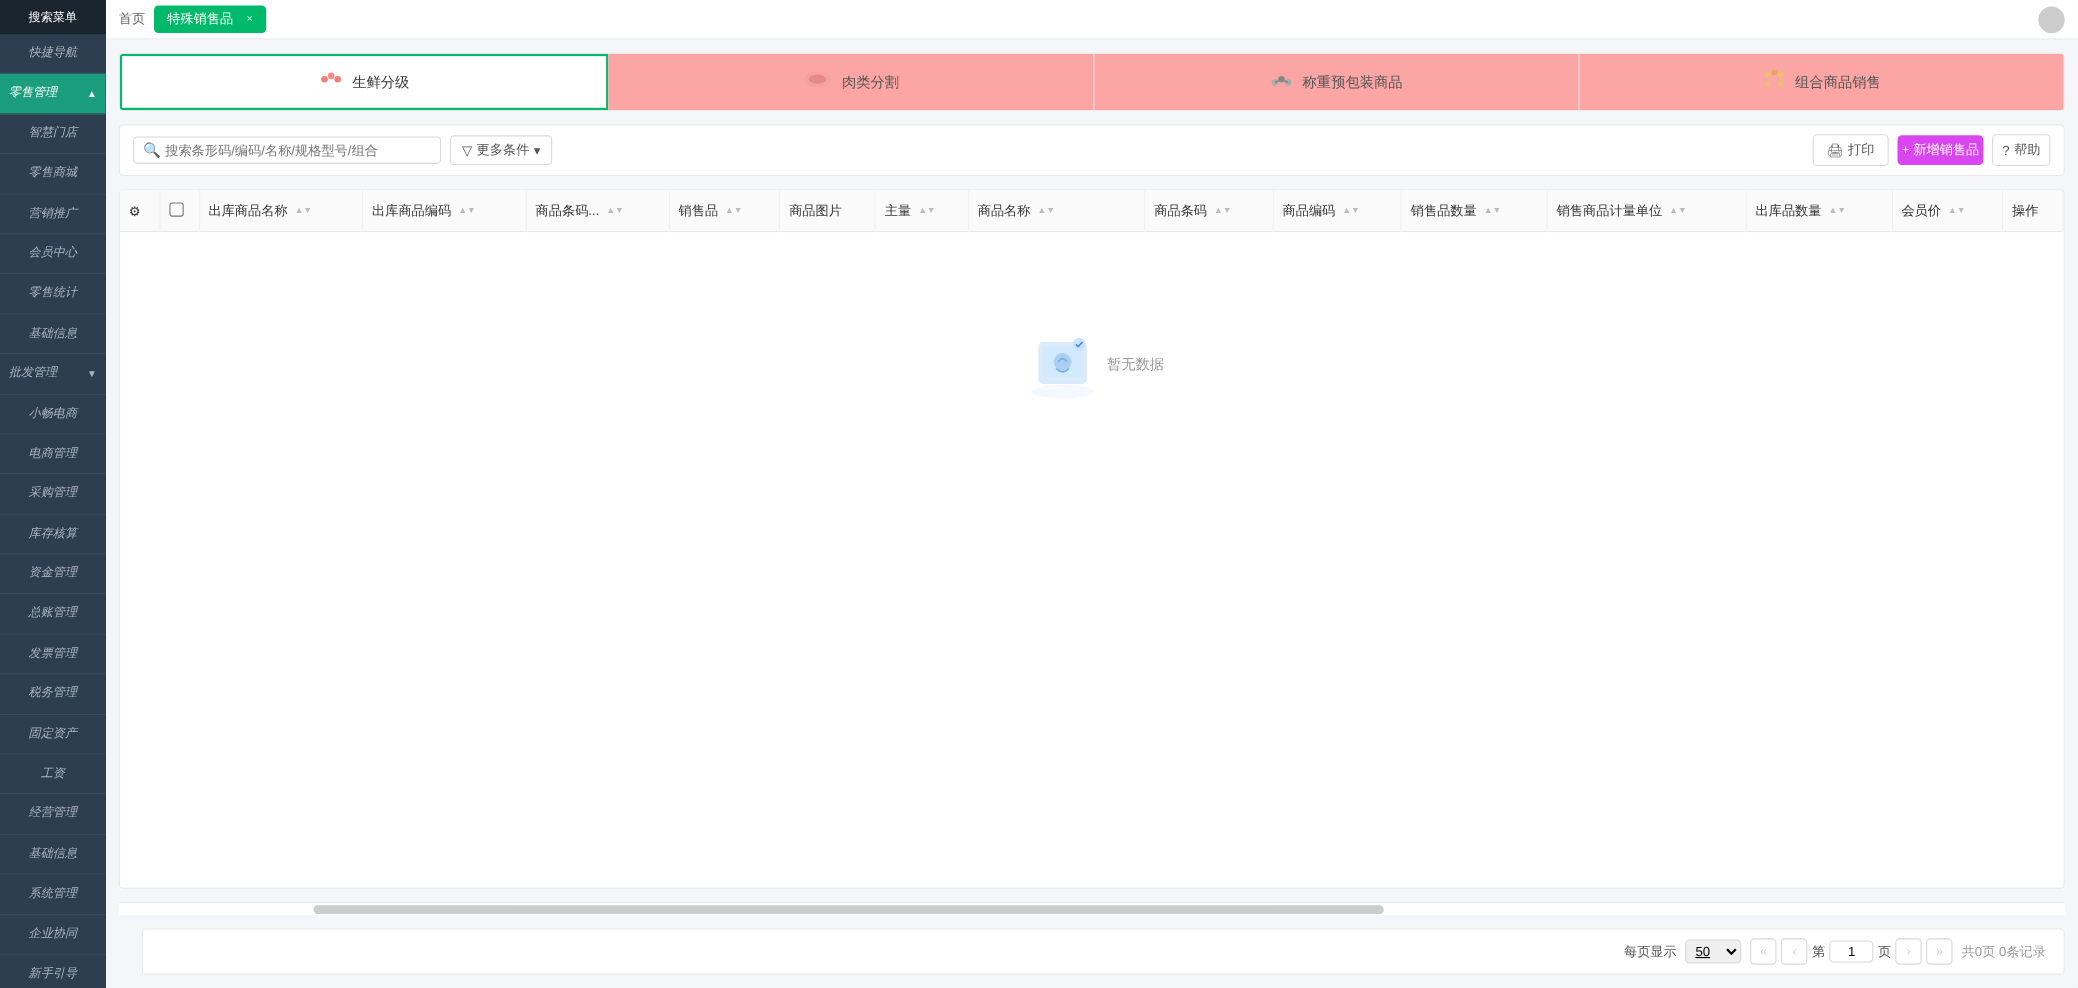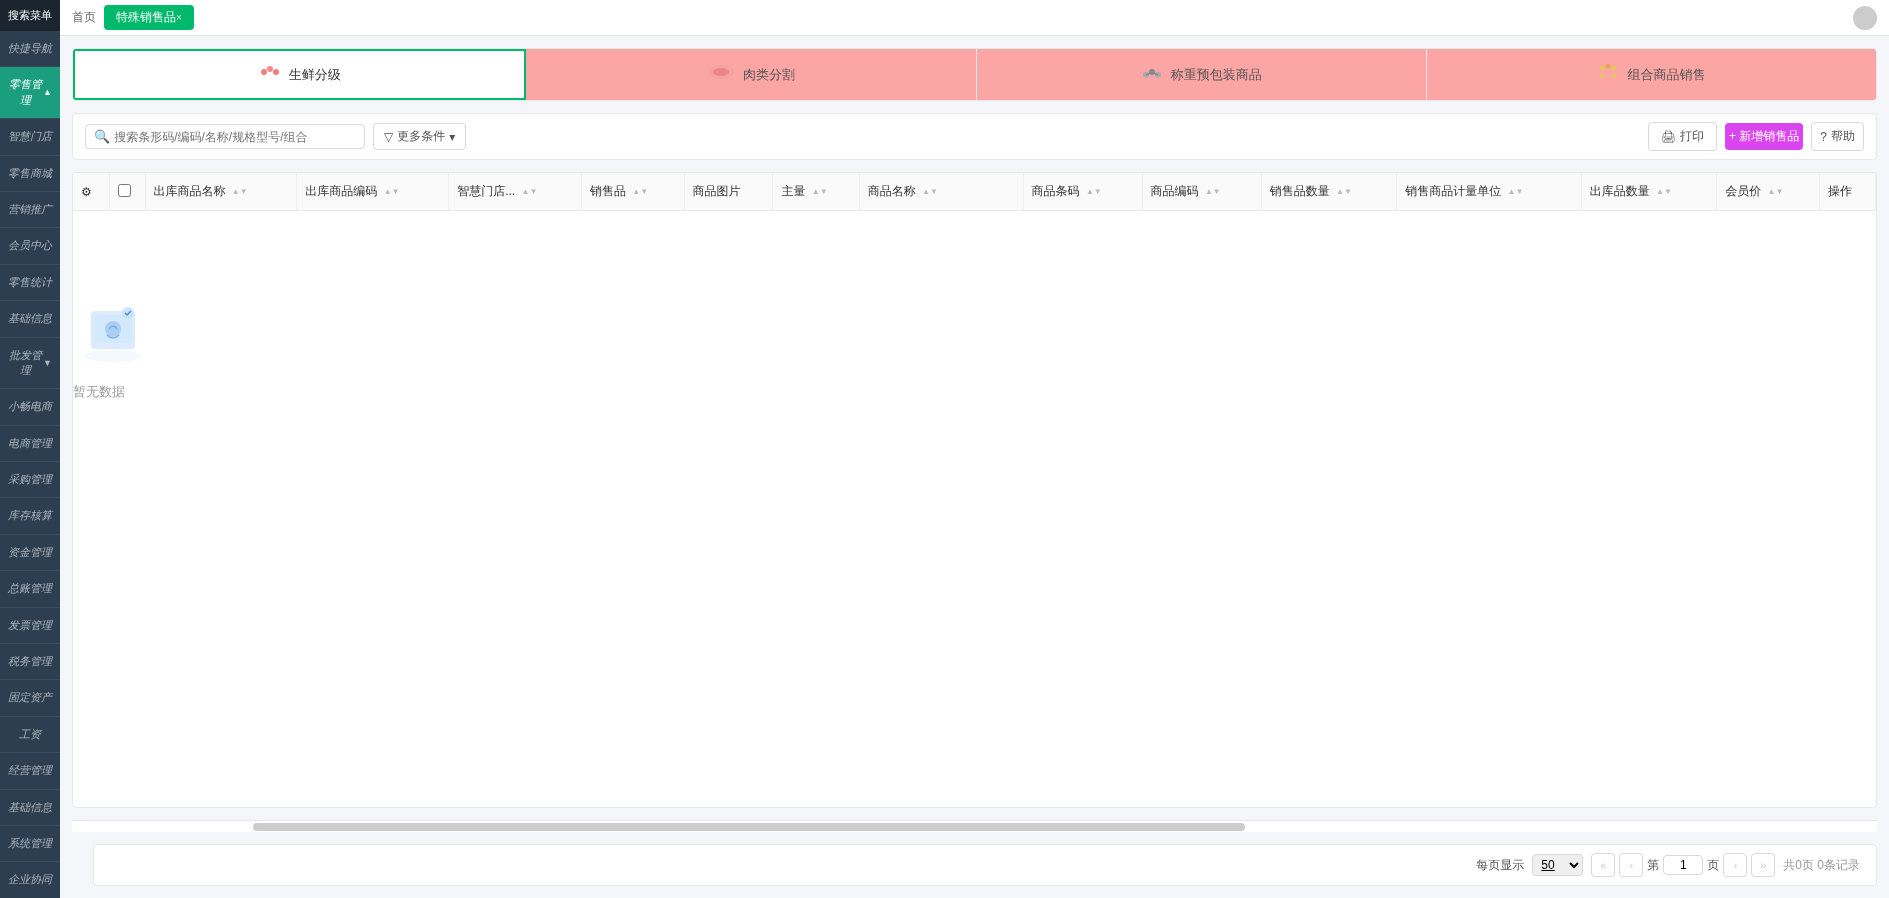--- a/index.html
+++ b/index.html
@@ -1,20 +1,20 @@
 <!DOCTYPE html>
 <html><head>
   <meta charset="utf-8">
   <style>
     * { margin: 0; padding: 0; box-sizing: border-box; }
     body { font-family: 'Microsoft YaHei', sans-serif; font-size: 12px; background: #f0f2f5; display: flex; height: 898px; overflow: hidden; }
 
     
     .sidebar {
-      width: 60px;
+      width: 96px;
       background: #2c3e50;
       color: #ccc;
       display: flex;
       flex-direction: column;
       height: 100%;
       overflow-y: auto;
       flex-shrink: 0;
     }
     .sidebar-logo {
       background: #1a252f;
@@ -67,21 +67,21 @@
       cursor: pointer;
     }
     .topbar-tab {
       background: #00b96b;
       color: #fff;
       padding: 4px 12px;
       border-radius: 4px;
       font-size: 12px;
       display: flex;
       align-items: center;
-      gap: 0;
+      gap: 12px;
       cursor: pointer;
     }
     .topbar-tab .close-x {
       font-size: 10px;
       opacity: 0.8;
     }
     .topbar-right {
       margin-left: auto;
       display: flex;
       align-items: center;
@@ -252,25 +252,25 @@
       font-size: 8px;
       line-height: 1;
       margin-left: 3px;
       color: #bbb;
       vertical-align: middle;
     }
 
     
     .empty-state {
       display: flex;
-      flex-direction: column;
+      flex-direction: row;
+      align-items: center;
       justify-content: center;
       padding: 80px 0;
       color: #999;
-      gap: 12px;
     }
     .empty-icon {
       width: 80px;
       height: 80px;
     }
 
     
     .pagination {
       background: #fff;
       border: 1px solid #e8e8e8;
@@ -518,21 +518,21 @@
             </th>
             <th>
               <span>出库商品名称</span>
               <span class="sort-arrows">▲▼</span>
             </th>
             <th>
               <span>出库商品编码</span>
               <span class="sort-arrows">▲▼</span>
             </th>
             <th>
-              <span>智慧门店...</span>
+              <span>商品条码...</span>
               <span class="sort-arrows">▲▼</span>
             </th>
             <th>
               <span>销售品</span>
               <span class="sort-arrows">▲▼</span>
             </th>
             <th>
               <span>商品图片</span>
             </th>
             <th>

